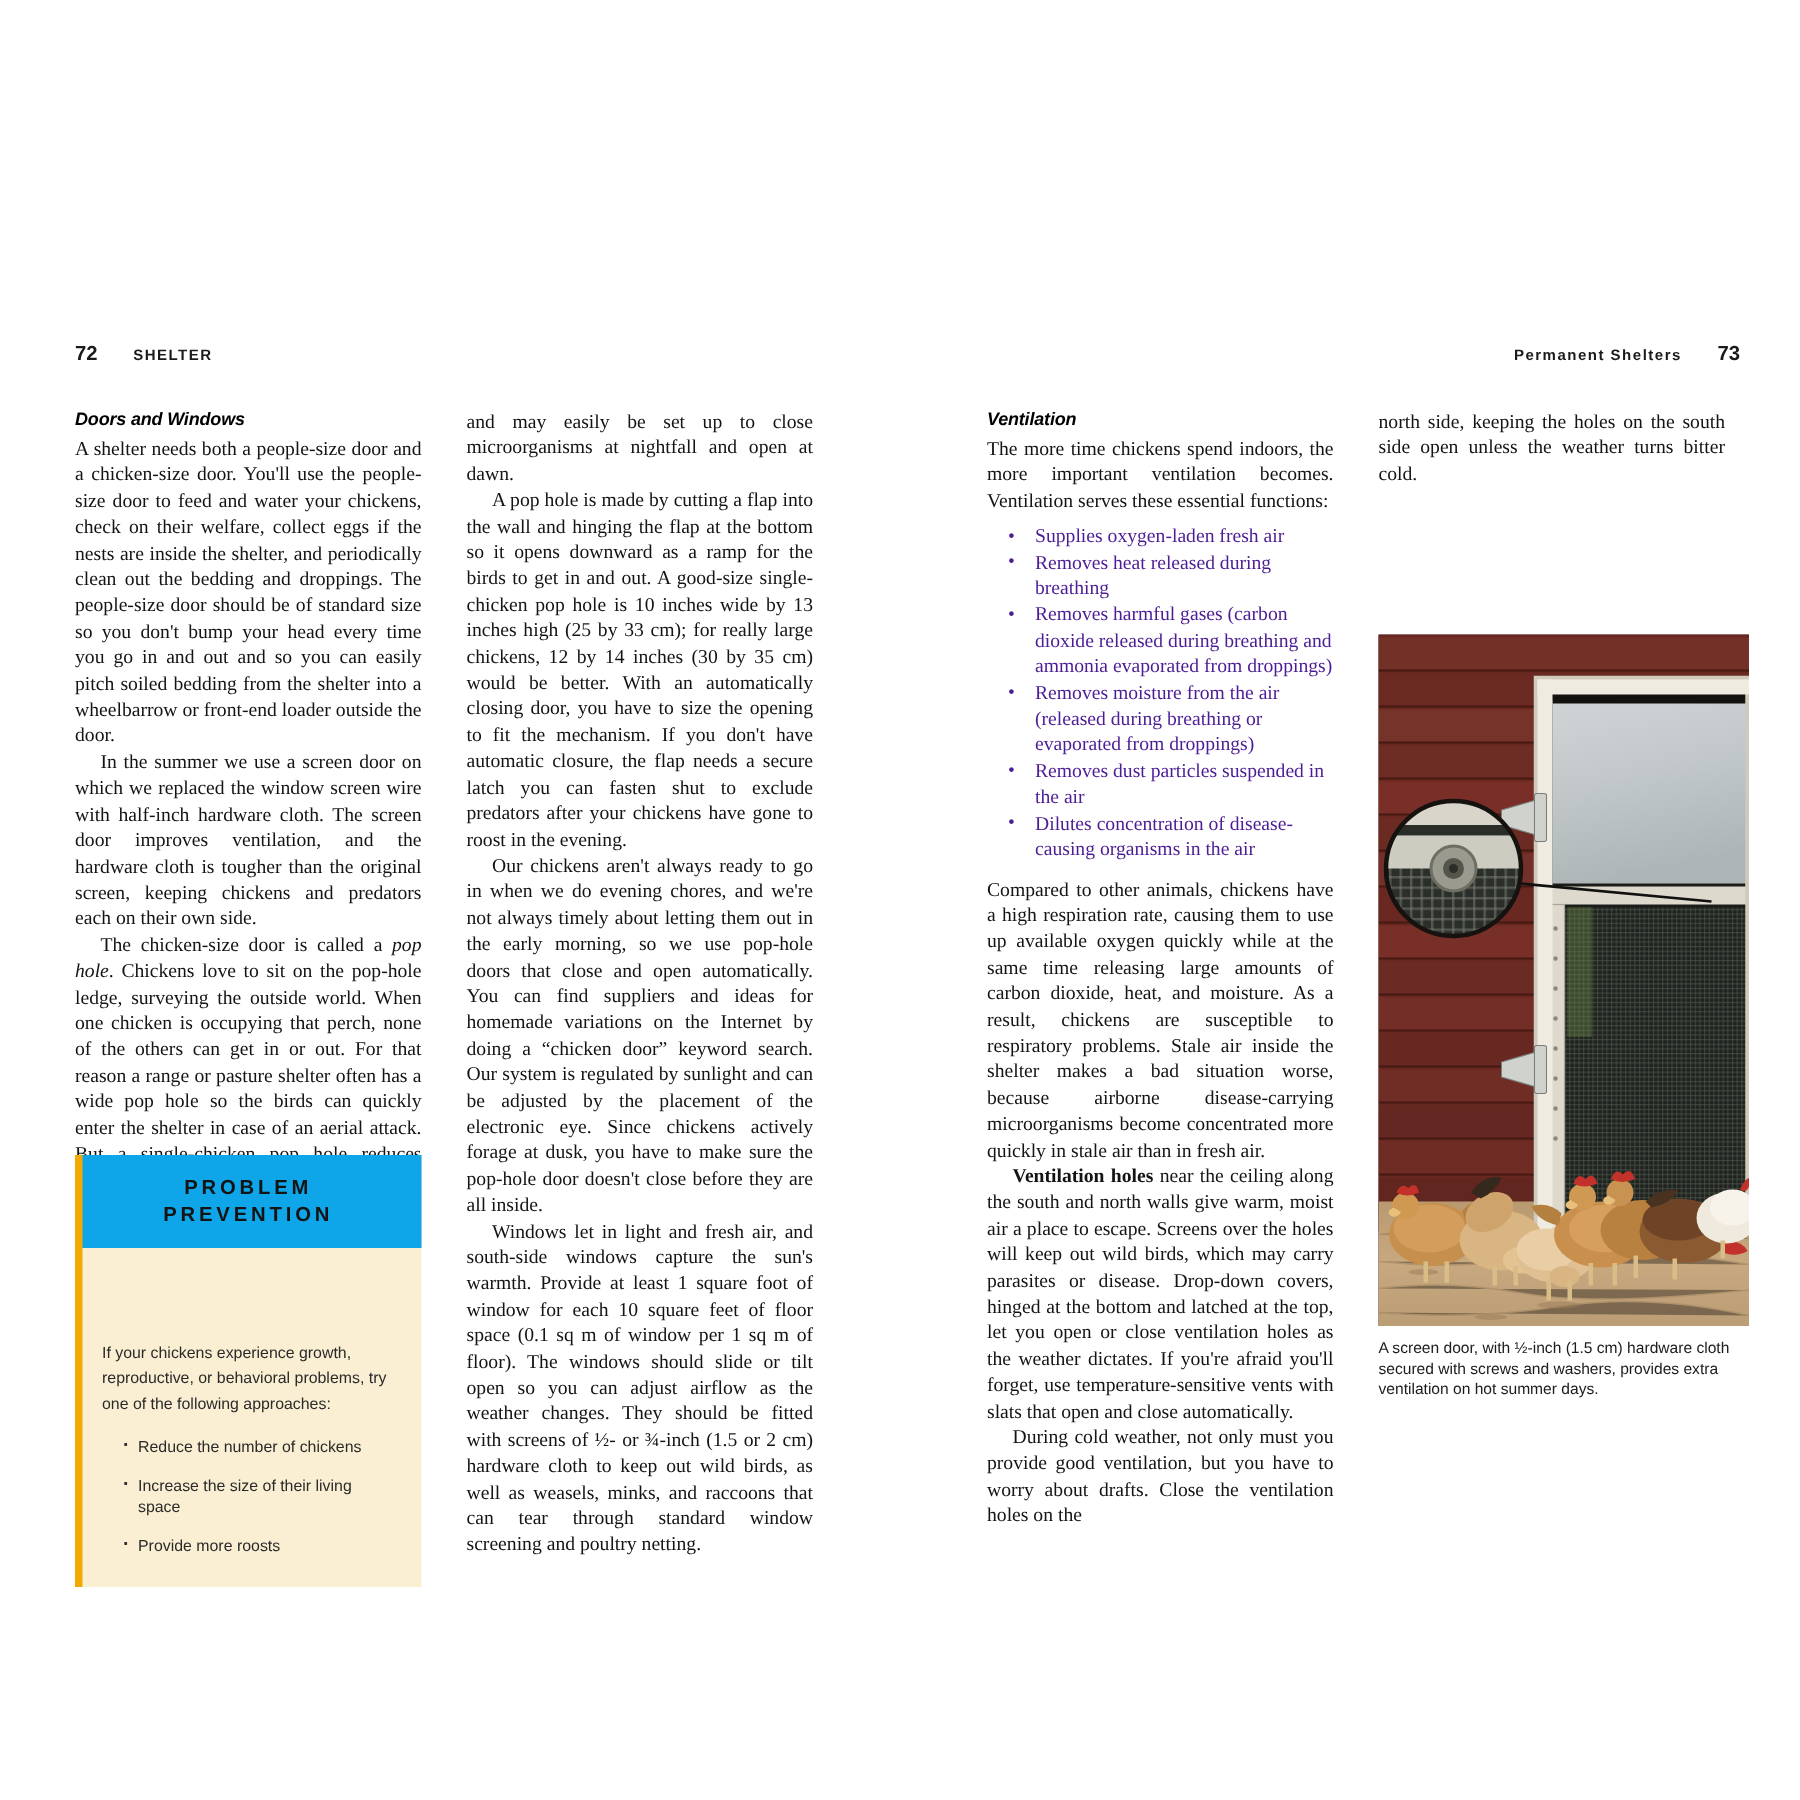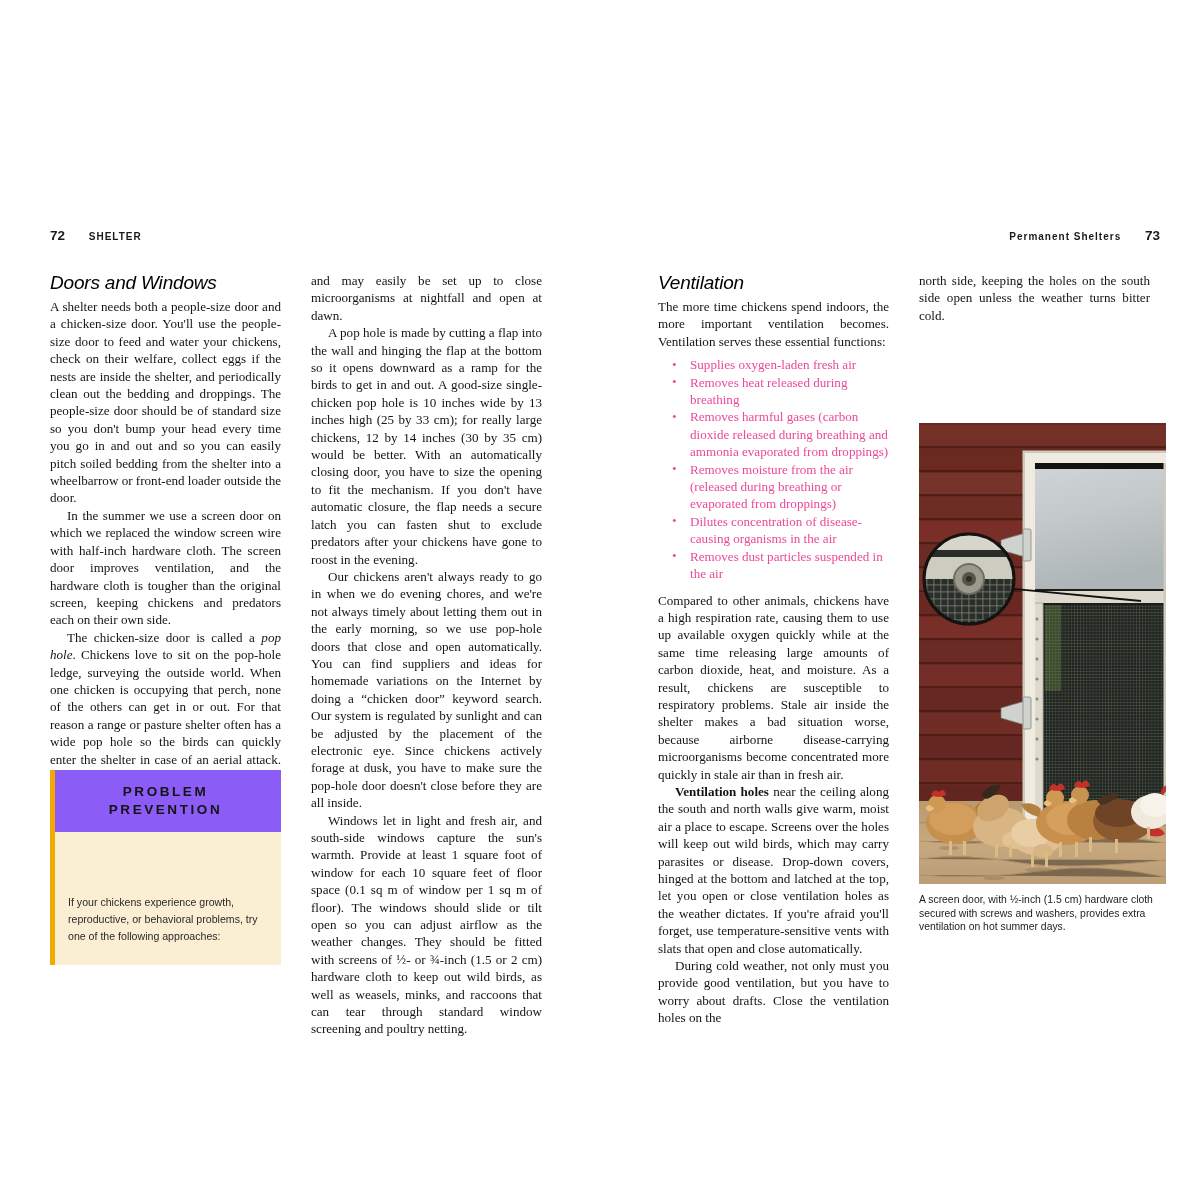--- a/index.html
+++ b/index.html
@@ -71,22 +71,22 @@
     width: 231px;
   }
   .col.c1 { left: 0; }
   .col.c2 { left: 261px; }
 
   
   h2.section {
     margin: 0 0 4px 0;
     font-family: "Liberation Sans", sans-serif;
     font-style: italic;
-    font-weight: 400;
-    font-size: 19px;
+    font-weight: 700;
+    font-size: 12px;
     letter-spacing: -0.01em;
     color: #000;
   }
   p.body {
     margin: 0;
     font-family: "Liberation Serif", serif;
     font-size: 13.1px;
     line-height: 17.4px;
     text-align: justify;
     text-justify: inter-word;
@@ -102,21 +102,21 @@
     margin: 6px 0 0 0;
     padding: 0 0 0 22px;
     list-style: none;
   }
   ul.bullets li {
     position: relative;
     font-family: "Liberation Serif", serif;
     font-size: 13.1px;
     line-height: 17.4px;
     margin-bottom: 0px;
-    color: #ec4899;
+    color: #4c1d95;
     text-align: left;
     padding-left: 10px;
   }
   ul.bullets li::before {
     content: "\2022";
     position: absolute;
     left: -8px;
     top: -0.5px;
     font-size: 13px;
   }
@@ -215,26 +215,31 @@
     <div class="cols">
 
       <div class="col c1">
         <h2 class="section">Doors and Windows</h2>
         <p class="body noindent">A shelter needs both a people-size door and a chicken-size door. You'll use the people-size door to feed and water your chickens, check on their welfare, collect eggs if the nests are inside the shelter, and periodically clean out the bedding and droppings. The people-size door should be of standard size so you don't bump your head every time you go in and out and so you can easily pitch soiled bedding from the shelter into a wheelbarrow or front-end loader outside the door.</p>
         <p class="body">In the summer we use a screen door on which we replaced the window screen wire with half-inch hardware cloth. The screen door improves ventilation, and the hardware cloth is tougher than the original screen, keeping chickens and predators each on their own side.</p>
         <p class="body"><span>The chicken-size door is called a </span><em class="it">pop hole</em><span>. Chickens love to sit on the pop-hole ledge, surveying the outside world. When one chicken is occupying that perch, none of the others can get in or out. For that reason a range or pasture shelter often has a wide pop hole so the birds can quickly enter the shelter in case of an aerial attack. But a single-chicken pop hole reduces drafts, keeps out large dogs and small goats,</span></p>
 
         <div class="callout" id="callout" style="background: rgb(251, 239, 211); top: 498px;">
           <div class="callout-bar" style="background: rgb(242, 169, 0);"></div>
-          <div class="callout-head" style="background: #8b5cf6;">
+          <div class="callout-head" style="background: #0ea5e9;">
             <div>PROBLEM</div>
             <div>PREVENTION</div>
           </div>
           <div class="callout-body">
             <p>If your chickens experience growth, reproductive, or behavioral problems, try one of the following approaches:</p>
+            <ul class="callout-list">
+              <li>Reduce the number of chickens</li>
+              <li>Increase the size of their living space</li>
+              <li>Provide more roosts</li>
+            </ul>
           </div>
         </div>
       </div>
 
       <div class="col c2">
         <p class="body noindent">and may easily be set up to close microorganisms at nightfall and open at dawn.</p>
         <p class="body">A pop hole is made by cutting a flap into the wall and hinging the flap at the bottom so it opens downward as a ramp for the birds to get in and out. A good-size single-chicken pop hole is 10 inches wide by 13 inches high (25 by 33 cm); for really large chickens, 12 by 14 inches (30 by 35 cm) would be better. With an automatically closing door, you have to size the opening to fit the mechanism. If you don't have automatic closure, the flap needs a secure latch you can fasten shut to exclude predators after your chickens have gone to roost in the evening.</p>
         <p class="body">Our chickens aren't always ready to go in when we do evening chores, and we're not always timely about letting them out in the early morning, so we use pop-hole doors that close and open automatically. You can find suppliers and ideas for homemade variations on the Internet by doing a “chicken door” keyword search. Our system is regulated by sunlight and can be adjusted by the placement of the electronic eye. Since chickens actively forage at dusk, you have to make sure the pop-hole door doesn't close before they are all inside.</p>
         <p class="body">Windows let in light and fresh air, and south-side windows capture the sun's warmth. Provide at least 1 square foot of window for each 10 square feet of floor space (0.1 sq m of window per 1 sq m of floor). The windows should slide or tilt open so you can adjust airflow as the weather changes. They should be fitted with screens of ½- or ¾-inch (1.5 or 2 cm) hardware cloth to keep out wild birds, as well as weasels, minks, and raccoons that can tear through standard window screening and poultry netting.</p>
       </div>
@@ -253,22 +258,22 @@
     <div class="cols">
 
       <div class="col c1">
         <h2 class="section">Ventilation</h2>
         <p class="body noindent">The more time chickens spend indoors, the more important ventilation becomes. Ventilation serves these essential functions:</p>
         <ul class="bullets">
           <li>Supplies oxygen-laden fresh air</li>
           <li>Removes heat released during breathing</li>
           <li>Removes harmful gases (carbon dioxide released during breathing and ammonia evaporated from droppings)</li>
           <li>Removes moisture from the air (released during breathing or evaporated from droppings)</li>
+          <li>Removes dust particles suspended in the air</li>
           <li>Dilutes concentration of disease-causing organisms in the air</li>
-          <li>Removes dust particles suspended in the air</li>
         </ul>
         <p class="body" style="margin-top:9px">Compared to other animals, chickens have a high respiration rate, causing them to use up available oxygen quickly while at the same time releasing large amounts of carbon dioxide, heat, and moisture. As a result, chickens are susceptible to respiratory problems. Stale air inside the shelter makes a bad situation worse, because airborne disease-carrying microorganisms become concentrated more quickly in stale air than in fresh air.</p>
         <p class="body"><strong class="bd">Ventilation holes</strong><span> near the ceiling along the south and north walls give warm, moist air a place to escape. Screens over the holes will keep out wild birds, which may carry parasites or disease. Drop-down covers, hinged at the bottom and latched at the top, let you open or close ventilation holes as the weather dictates. If you're afraid you'll forget, use temperature-sensitive vents with slats that open and close automatically.</span></p>
         <p class="body">During cold weather, not only must you provide good ventilation, but you have to worry about drafts. Close the ventilation holes on the</p>
       </div>
 
       <div class="col c2">
         <p class="body noindent">north side, keeping the holes on the south side open unless the weather turns bitter cold.</p>
       </div>
 

